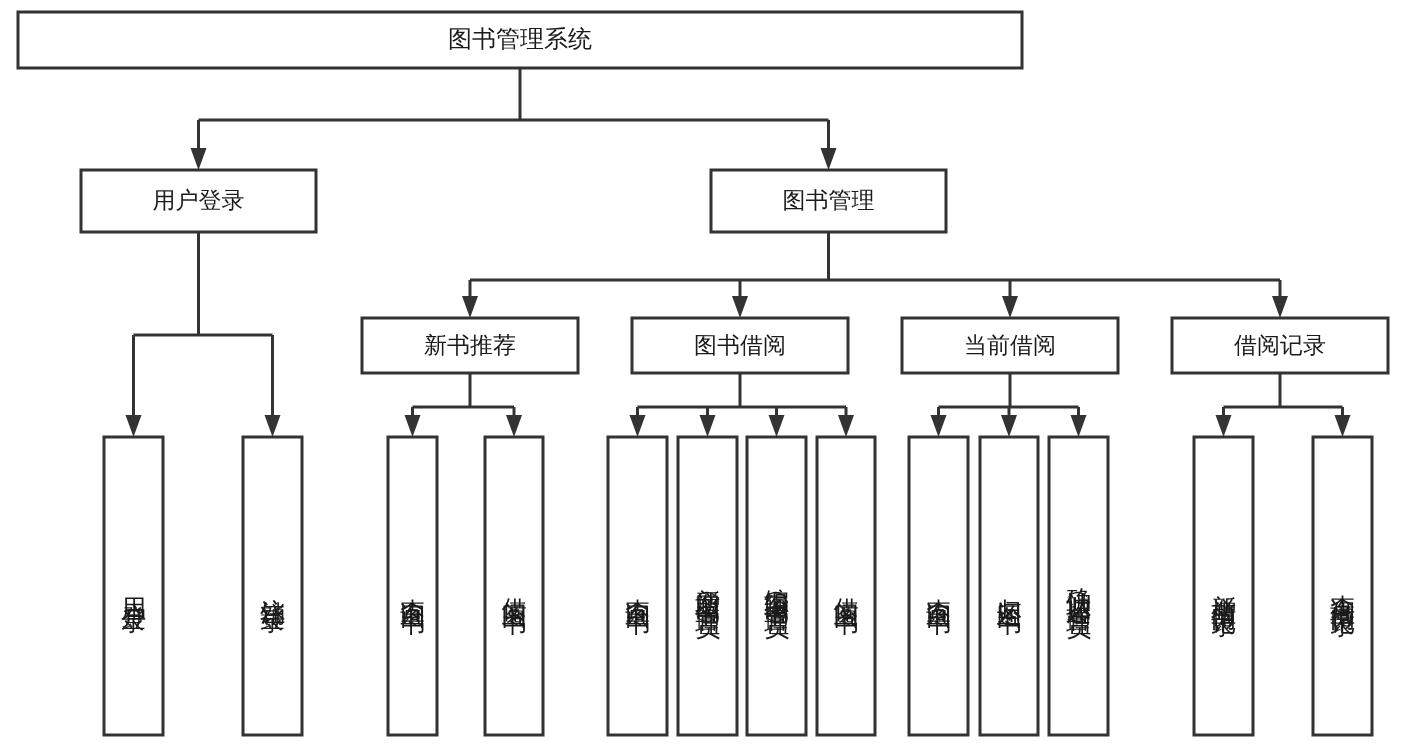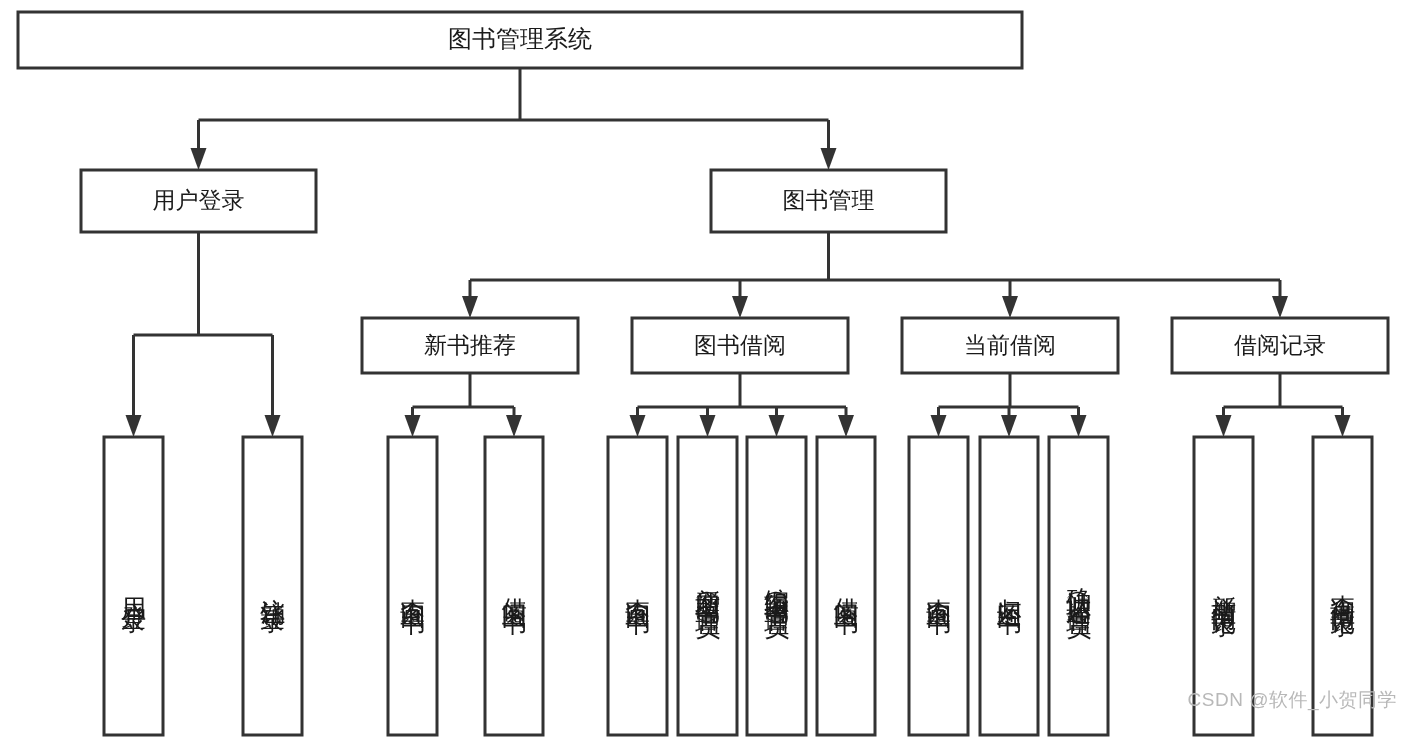--- a/index.html
+++ b/index.html
@@ -177,15 +177,14 @@
       <div class="leaf-label-wrap" style="left: 678px; top: 437px; width: 59px; height: 298px;">新增图书（管理员）</div>
       <div class="leaf-label-wrap" style="left: 747px; top: 437px; width: 59px; height: 298px;">编辑图书（管理员）</div>
       <div class="leaf-label-wrap" style="left: 817px; top: 437px; width: 58px; height: 298px;">借阅图书</div>
       <div class="leaf-label-wrap" style="left: 909px; top: 437px; width: 59px; height: 298px;">查询图书</div>
       <div class="leaf-label-wrap" style="left: 980px; top: 437px; width: 58px; height: 298px;">归还图书</div>
       <div class="leaf-label-wrap" style="left: 1049px; top: 437px; width: 59px; height: 298px;">确认归还（管理员）</div>
       <div class="leaf-label-wrap" style="left: 1194px; top: 437px; width: 59px; height: 298px;">新增借阅记录</div>
       <div class="leaf-label-wrap" style="left: 1313px; top: 437px; width: 59px; height: 298px;">查询借阅记录</div>
     </div>
 
-  <div class="watermark">CSDN @软件_小贺同学</div>
 
 </div>
 
 </body></html>

